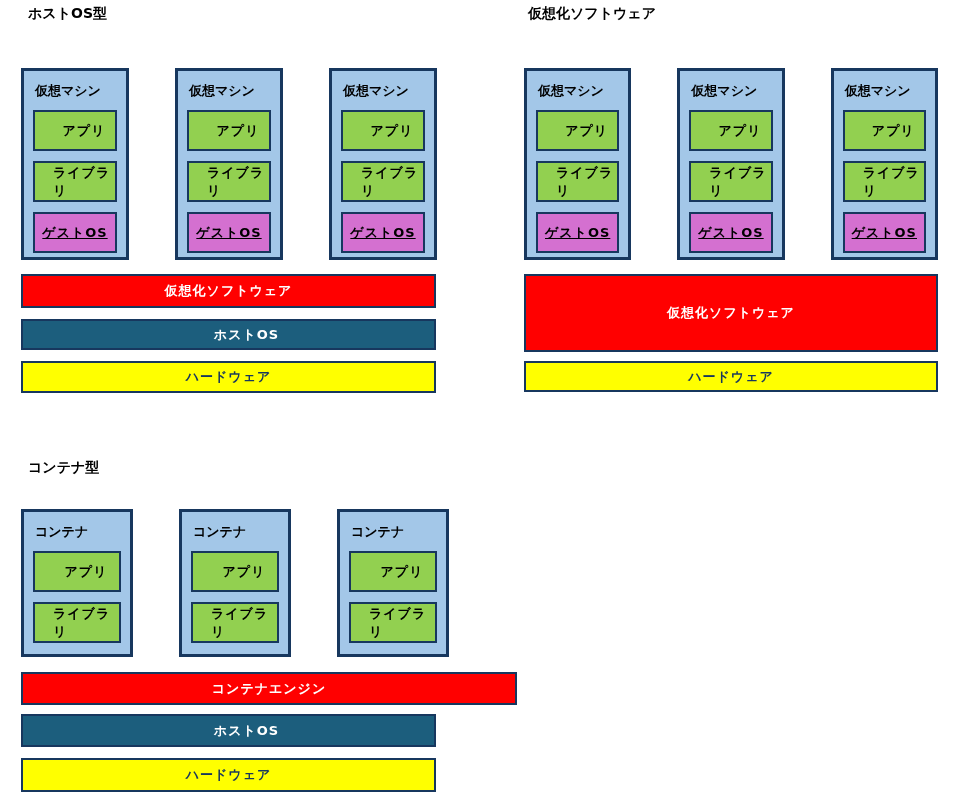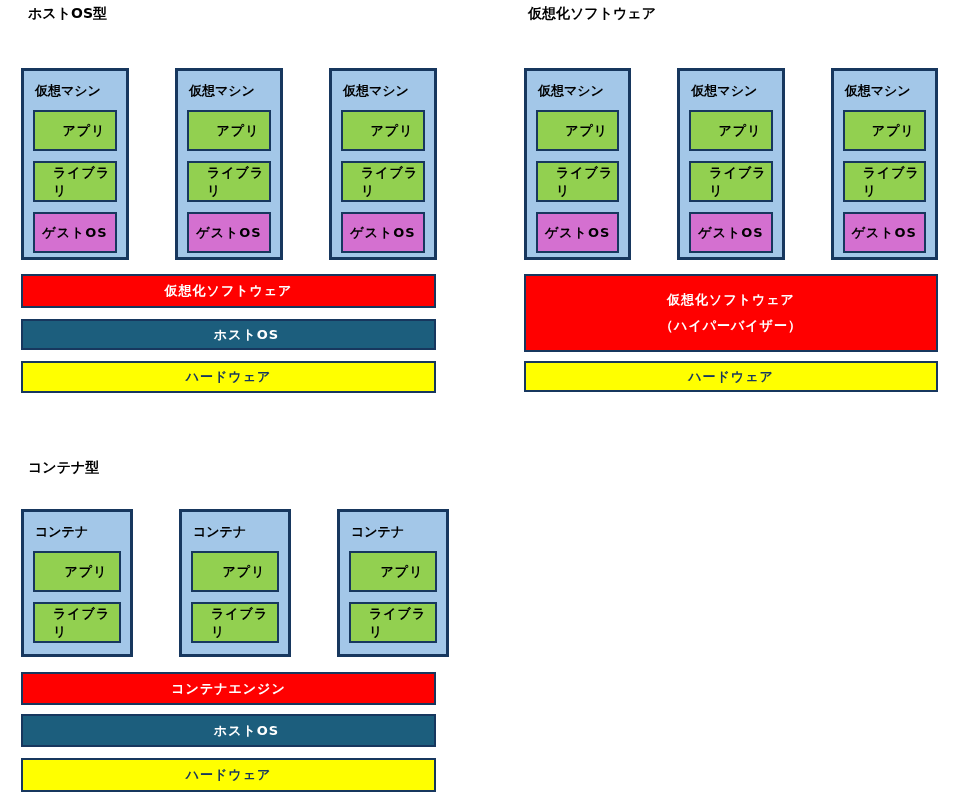--- a/index.html
+++ b/index.html
@@ -17,21 +17,21 @@
 
   .vmlabel { box-sizing:border-box; height:31px; padding:3px 0 0 2px;
              font-size:13px; font-weight:bold; color:var(--dark_text,#000); }
 
   .layer { box-sizing:border-box; height:41px; margin-bottom:10px;
            border:2px solid var(--outline,#17375E);
            display:flex; align-items:center; justify-content:center;
            font-size:13px; font-weight:bold; color:var(--dark_text,#000);
            letter-spacing:1px; }
   .layer[data-color="green"]   { background:var(--green,#92D050);padding-left:18px; }
-  .layer[data-color="magenta"] { background:var(--magenta,#D470D0); }
+  .layer[data-color="magenta"] { background:var(--magenta,#D470D0);text-decoration:underline; }
 
   .bar { position:absolute; box-sizing:border-box;
          border:2px solid var(--outline,#17375E);
          display:flex; flex-direction:column; align-items:center; justify-content:center;
          font-size:13px; font-weight:bold; text-align:center; line-height:26px;
          letter-spacing:1px; }
   .bar[data-color="red"]    { background:var(--red,#FF0000);  color:var(--white_text,#fff); }
   .bar[data-color="teal"]   { background:var(--teal,#1C5E7D); color:var(--white_text,#fff);padding-left:36px; }
   .bar[data-color="yellow"] { background:var(--yellow,#FFFF00); color:var(--navy_text,#17375E); }
 
@@ -44,21 +44,21 @@
 
   
   #s2-title { left:528px; top:5px; }
   #s2-row   { left:524px; top:68px;  width:414px; }
   #s2-bar1  { left:524px; top:274px; width:414px; height:78px; }
   #s2-bar2  { left:524px; top:361px; width:414px; height:31px; }
 
   
   #s3-title { left:28px;  top:447px;margin-top:12px; }
   #s3-row   { left:21px;  top:509px; width:428px; }
-  #s3-bar1  { left:21px;  top:672px; width:415px; height:33px; }
+  #s3-bar1  { left:21px;  top:672px; width:496px; height:33px; }
   #s3-bar2  { left:21px;  top:714px; width:415px; height:33px; }
   #s3-bar3  { left:21px;  top:758px; width:415px; height:34px; }
 </style>
 </head>
 <body>
 
 <div class="canvas">
 
   <div>
     <div class="title" id="s1-title">ホストOS型</div>
@@ -108,21 +108,20 @@
       <div class="vmbox h-tall">
         <div class="vmlabel">仮想マシン</div>
         <div class="layer" data-color="green">アプリ</div>
         <div class="layer" data-color="green">ライブラリ</div>
         <div class="layer" data-color="magenta">ゲストOS</div>
       </div>
     </div>
 
     <div class="bar" id="s2-bar1" data-color="red">
       <span>仮想化ソフトウェア</span>
-      <span>（ハイパーバイザー）</span>
     </div>
     <div class="bar" id="s2-bar2" data-color="yellow">ハードウェア</div>
   </div>
 
   <div>
     <div class="title" id="s3-title">コンテナ型</div>
 
     <div class="row" id="s3-row">
       <div class="vmbox h-short">
         <div class="vmlabel">コンテナ</div>

